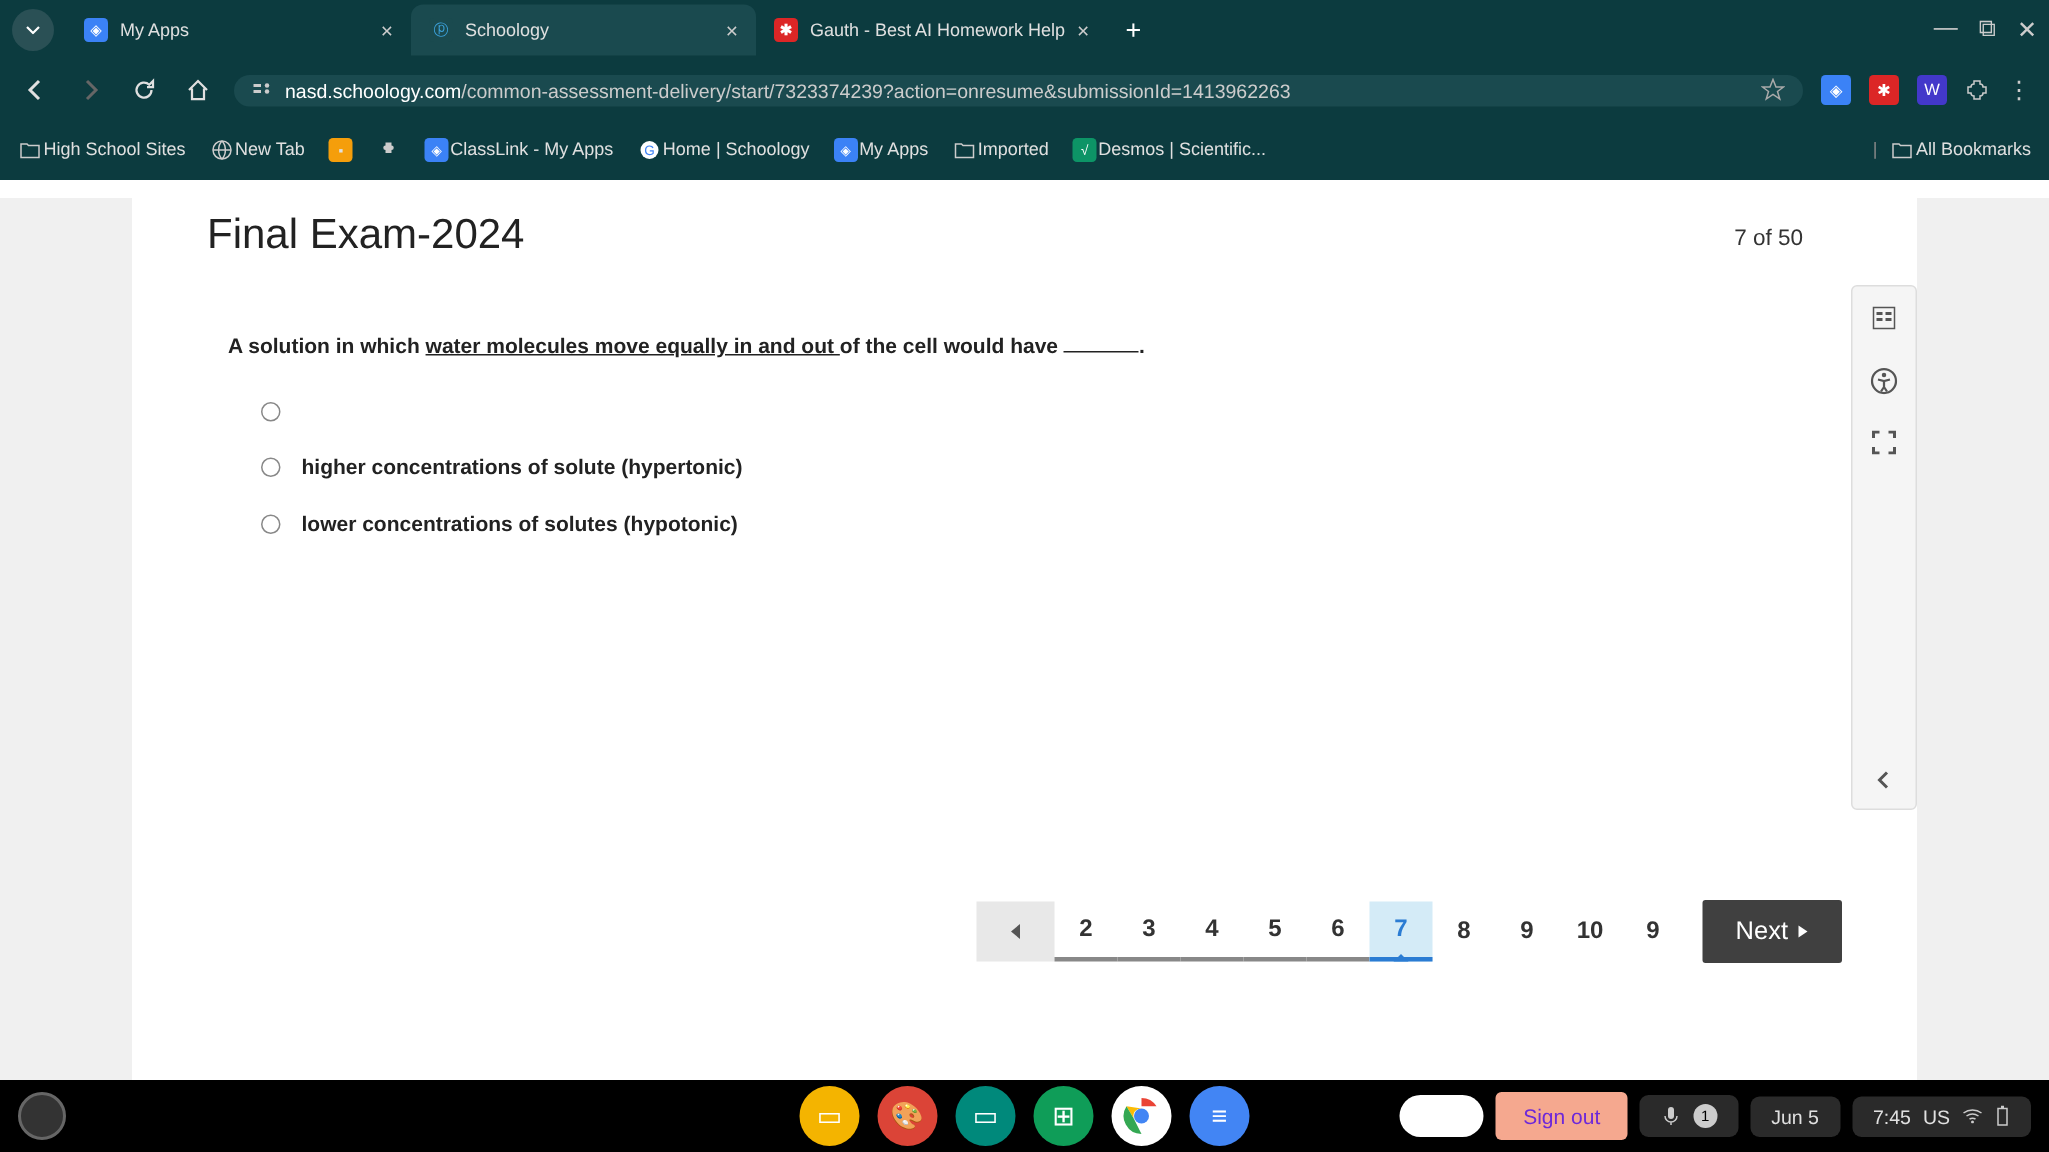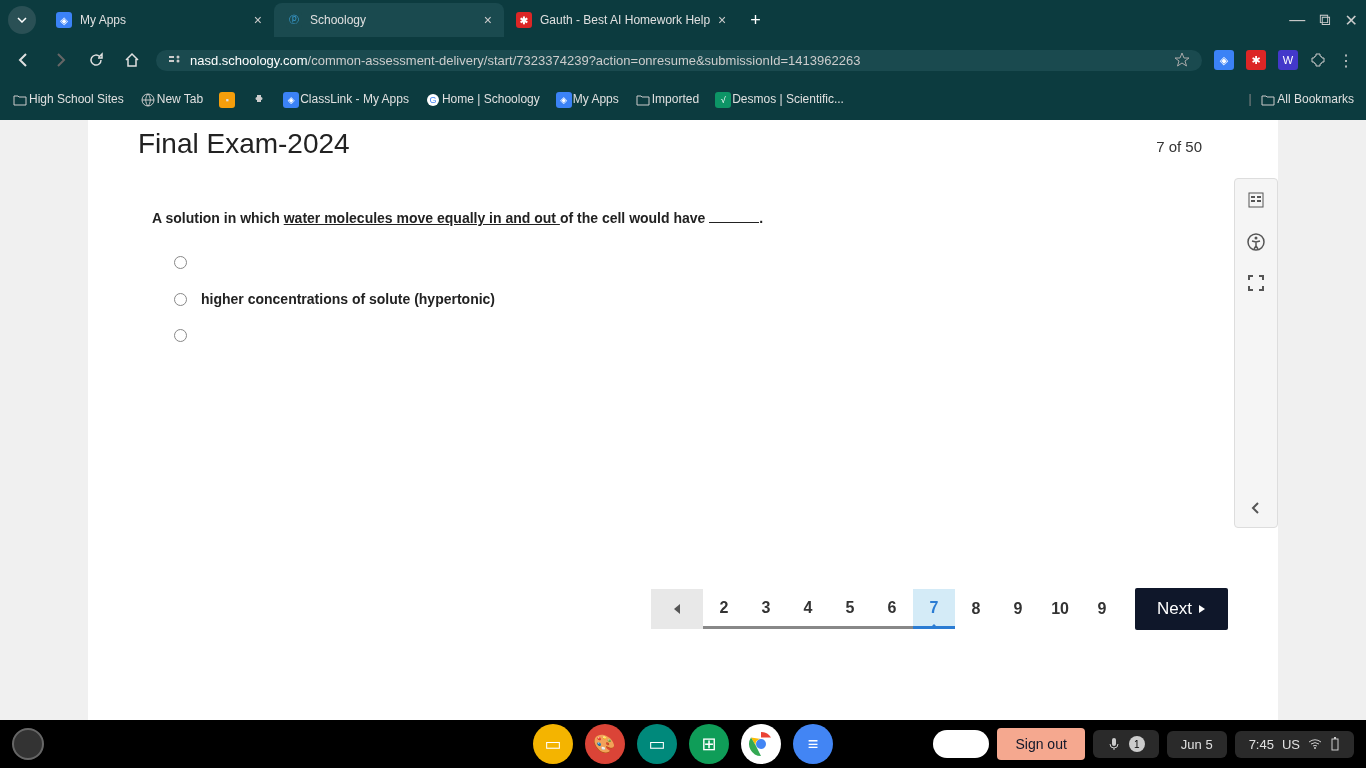--- a/index.html
+++ b/index.html
@@ -25,21 +25,21 @@
 .url-domain { color: #fff; }
 .ext-icons { display: flex; gap: 12px; align-items: center; }
 .ext-icon { width: 20px; height: 20px; border-radius: 3px; display: flex; align-items: center; justify-content: center; font-size: 11px; color: #fff; }
 
 .bookmarks-bar { display: flex; align-items: center; height: 40px; padding: 0 12px; gap: 16px; }
 .bookmark { display: flex; align-items: flex-start; gap: 1px; color: #e0e0e0; font-size: 12px; }
 .bookmark-icon { width: 16px; height: 16px; border-radius: 3px; display: flex; align-items: center; justify-content: center; font-size: 9px; }
 .all-bookmarks { margin-left: auto; }
 
 
-.content-area { background: #f0f0f0; height: 600px; display: flex; justify-content: center; }
+.content-area { background: #f0f0f0; height: 600px; display: flex; justify-content: center; margin-top: 12px; }
 .assessment-panel { background: #fff; width: 1190px; padding: 0 50px; position: relative; }
 .exam-title { font-size: 28px; font-weight: normal; padding-top: 8px; color: #222; }
 .progress-text { position: absolute; right: 76px; top: 18px; font-size: 15px; color: #333; }
 
 .side-toolbar { position: absolute; right: 0; top: 58px; width: 44px; background: #f5f5f5; border: 1px solid #ddd; border-radius: 4px; display: flex; flex-direction: column; align-items: center; padding: 12px 0; gap: 24px; height: 350px; }
 .side-tool { color: #555; font-size: 16px; cursor: pointer; }
 .side-collapse { margin-top: auto; }
 
 .question-block { margin-top: 50px; margin-left: 14px; }
 .question-text { font-size: 14px; font-weight: bold; color: #222; }
@@ -49,30 +49,30 @@
 .option { display: flex; align-items: center; gap: 14px; margin-bottom: 22px; }
 .radio { width: 13px; height: 13px; border: 1.5px solid #888; border-radius: 50%; flex-shrink: 0; }
 .option-text { font-size: 14px; font-weight: bold; color: #222; }
 
 .pagination { position: absolute; bottom: 90px; right: 50px; display: flex; align-items: center; gap: 0; }
 .page-btn { width: 42px; height: 40px; display: flex; align-items: center; justify-content: center; font-size: 16px; font-weight: bold; color: #333; cursor: pointer; }
 .page-btn.prev { background: #e8e8e8; width: 52px; }
 .page-btn.answered { border-bottom: 3px solid #888; }
 .page-btn.current { background: #d4ebf7; border-bottom: 3px solid #2b7cd3; color: #2b7cd3; position: relative; }
 .page-btn.current::after { content: ''; position: absolute; bottom: -3px; left: 50%; transform: translateX(-50%); border: 5px solid transparent; border-bottom-color: #2b7cd3; }
-.next-btn { background: #0f172a; color: #fff; padding: 0 22px; height: 42px; display: flex; align-items: center; gap: 6px; margin-left: 12px; font-size: 17px; border-radius: 2px; }
+.next-btn { background: #404040; color: #fff; padding: 0 22px; height: 42px; display: flex; align-items: center; gap: 6px; margin-left: 12px; font-size: 17px; border-radius: 2px; }
 
 
 .taskbar { position: absolute; bottom: 0; left: 0; right: 0; height: 48px; background: #000; display: flex; align-items: center; padding: 0 12px; }
 .launcher { width: 32px; height: 32px; border-radius: 50%; background: #333; border: 2px solid #666; }
 .task-apps { display: flex; gap: 12px; position: absolute; left: 50%; transform: translateX(-50%); }
 .task-app { width: 40px; height: 40px; border-radius: 50%; display: flex; align-items: center; justify-content: center; font-size: 18px; color: #fff; }
 .task-right { margin-left: auto; display: flex; align-items: center; gap: 8px; }
 .task-pill { background: #2a2a2a; padding: 6px 14px; border-radius: 6px; color: #e0e0e0; font-size: 13px; display: flex; align-items: center; gap: 8px; }
-.signout-btn { background: #f5a88f; color: #0f172a; padding: 8px 18px; border-radius: 4px; font-size: 14px; }
+.signout-btn { background: #f5a88f; color: #6d28d9; padding: 8px 18px; border-radius: 4px; font-size: 14px; }
 .switch-widget { width: 56px; height: 28px; background: #fff; border-radius: 14px; }
 
 svg { display: block; }
 </style>
 </head>
 <body>
 
 <div class="browser-top">
   <div class="tab-strip">
     <div class="dropdown-btn">
@@ -263,20 +263,21 @@
       <div class="options">
         <div class="option">
           <span class="radio"></span>
         </div>
         <div class="option">
           <span class="radio"></span>
           <span class="option-text">higher concentrations of solute (hypertonic)</span>
         </div>
         <div class="option">
           <span class="radio"></span>
+          <span class="option-text">lower concentrations of solutes (hypotonic)</span>
         </div>
       </div>
     </div>
 
     <div class="pagination">
       <div class="page-btn prev">
         <svg width="10" height="12" viewBox="0 0 10 12">
             <path d="M8 1L2 6l6 5z" fill="#555"></path>
           </svg>
       </div>

